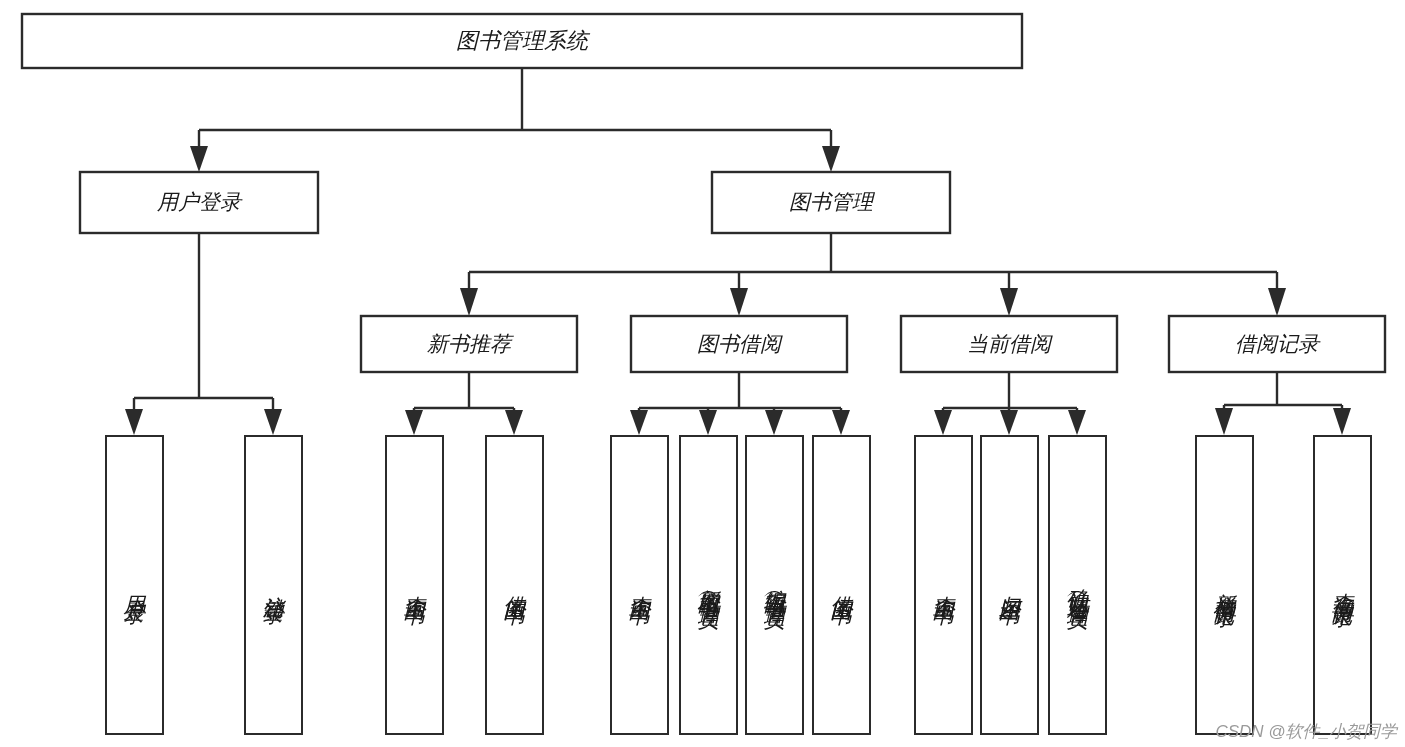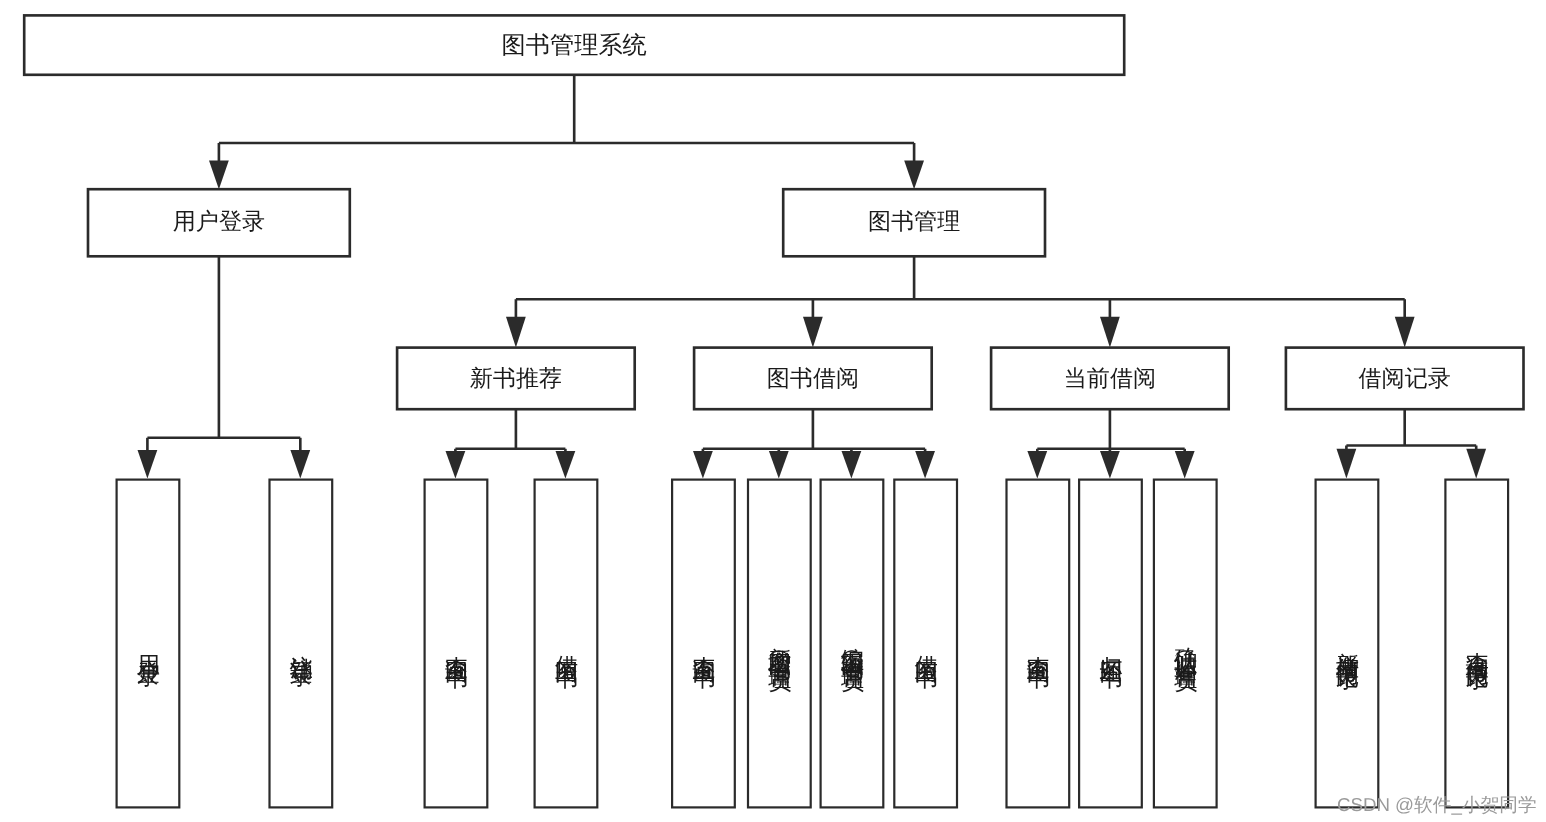--- a/index.html
+++ b/index.html
@@ -11,20 +11,21 @@
     width: 1405px;
     height: 747px;
     font-family: "Liberation Sans", "DejaVu Sans", sans-serif;
     overflow: hidden;
   }
   #diagram-root {
     position: relative;
     width: 1405px;
     height: 747px;
     background: #ffffff;
+    font-style: italic;
   }
   svg#flowchart {
     position: absolute;
     top: 0;
     left: 0;
     width: 1405px;
     height: 747px;
     display: block;
   }
   .node-box {

